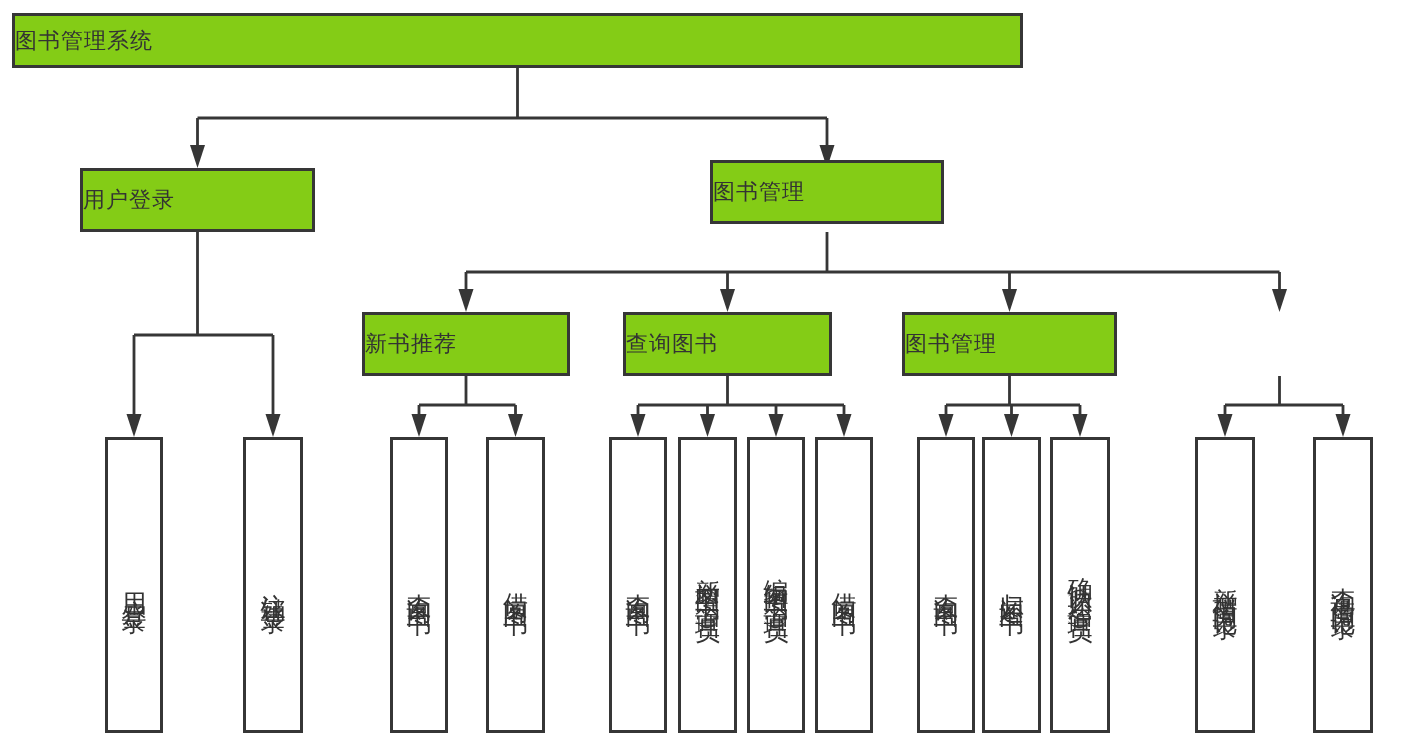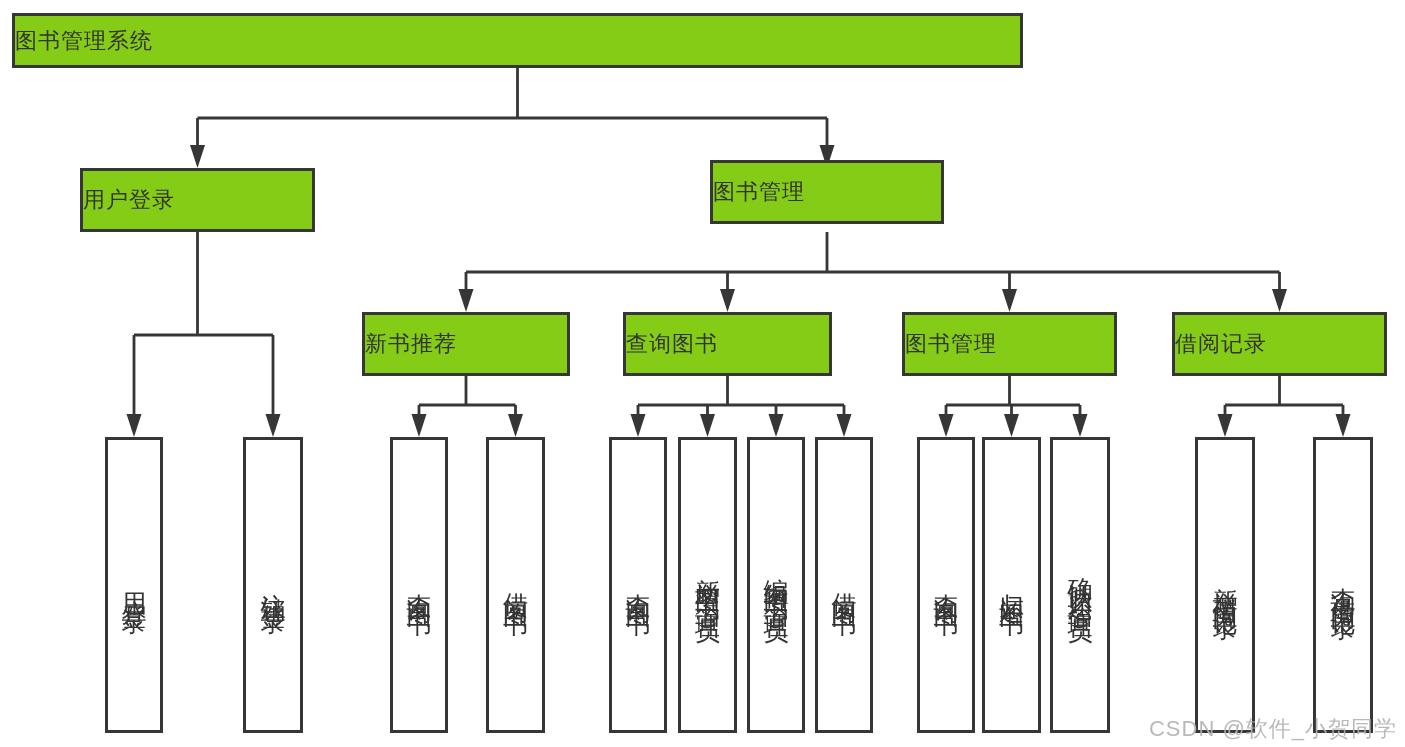--- a/index.html
+++ b/index.html
@@ -102,23 +102,20 @@
 
   <div class="hbox" style="left:362px;top:312px;width:208px;height:64px">
     <span>新书推荐</span>
   </div>
   <div class="hbox" style="left:623px;top:312px;width:209px;height:64px">
     <span>查询图书</span>
   </div>
   <div class="hbox" style="left:902px;top:312px;width:215px;height:64px">
     <span>图书管理</span>
   </div>
-  <div class="hbox" style="left:1172px;top:312px;width:215px;height:64px">
-    <span>借阅记录</span>
-  </div>
 
   <div class="vbox" style="left:105px;width:58px">
     <span>用户登录</span>
   </div>
   <div class="vbox" style="left:243px;width:60px">
     <span>注销登录</span>
   </div>
 
   <div class="vbox" style="left:390px;width:58px">
     <span>查询图书</span>
@@ -150,15 +147,14 @@
     <span>确认归还（管理员）</span>
   </div>
 
   <div class="vbox" style="left:1195px;width:60px">
     <span>新增借阅记录</span>
   </div>
   <div class="vbox" style="left:1313px;width:60px">
     <span>查询借阅记录</span>
   </div>
 
-  <div class="watermark">CSDN @软件_小贺同学</div>
 
 </div>
 
 </body></html>

